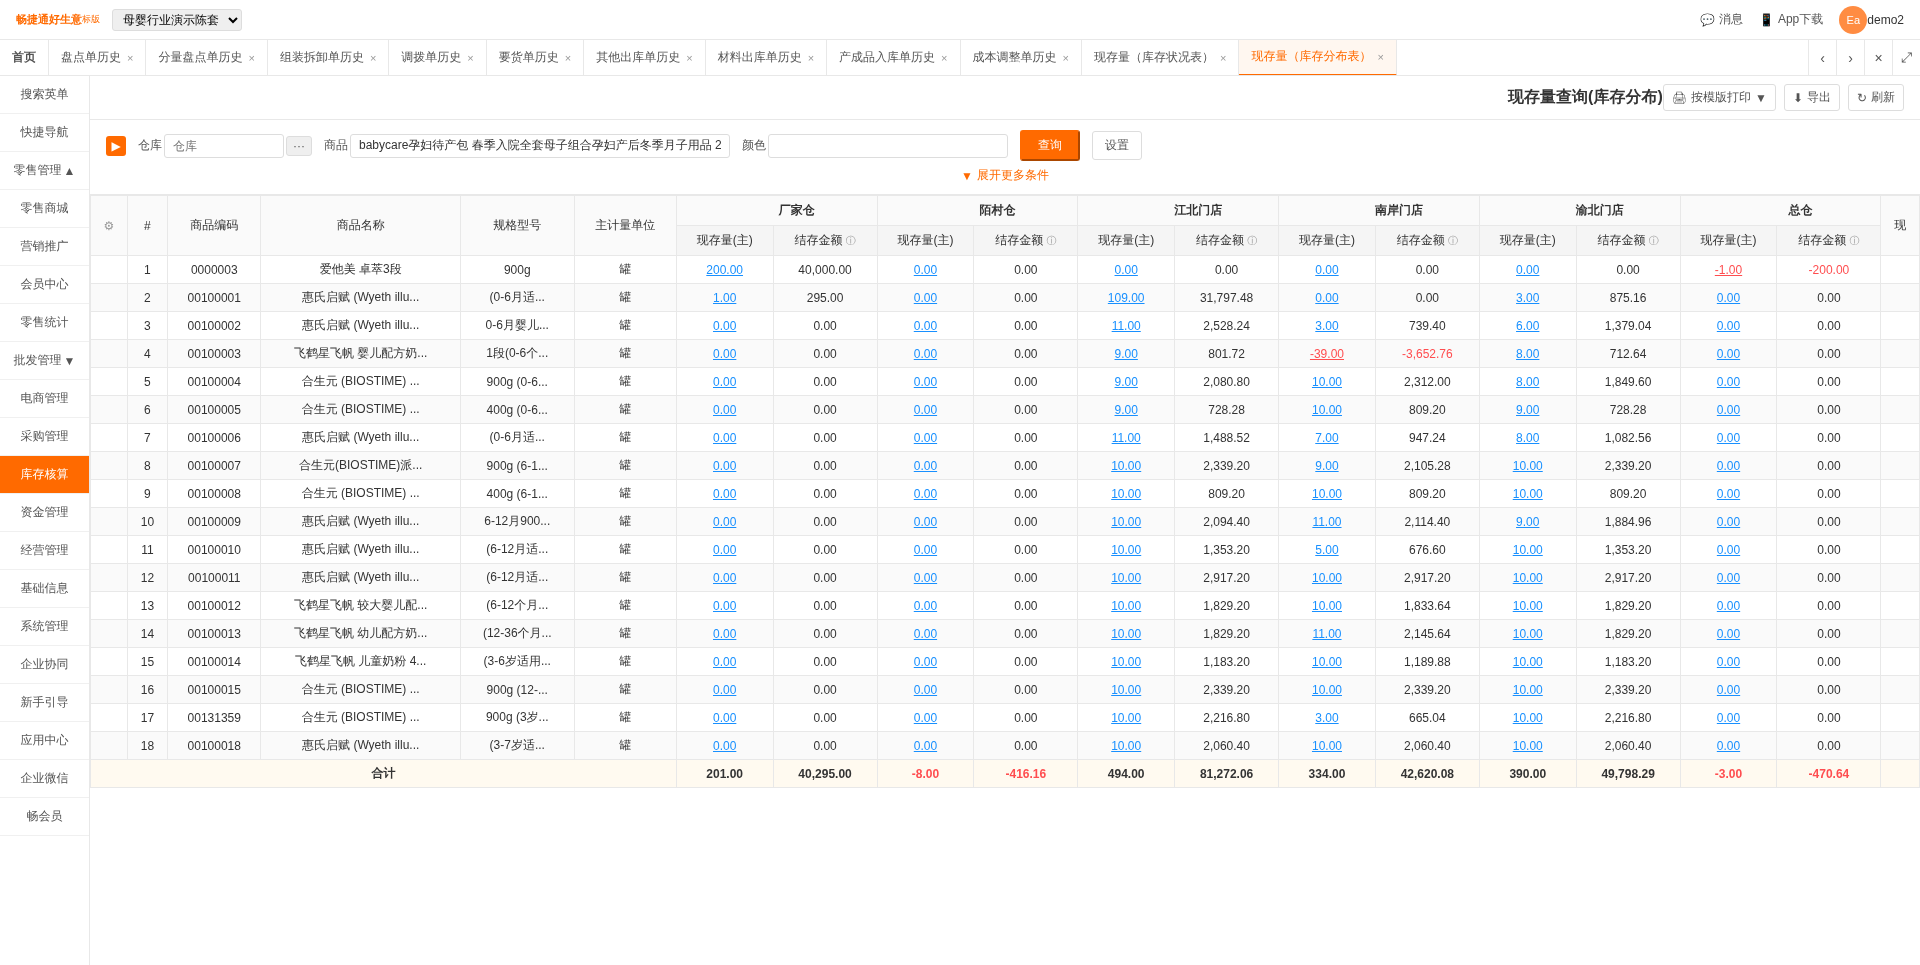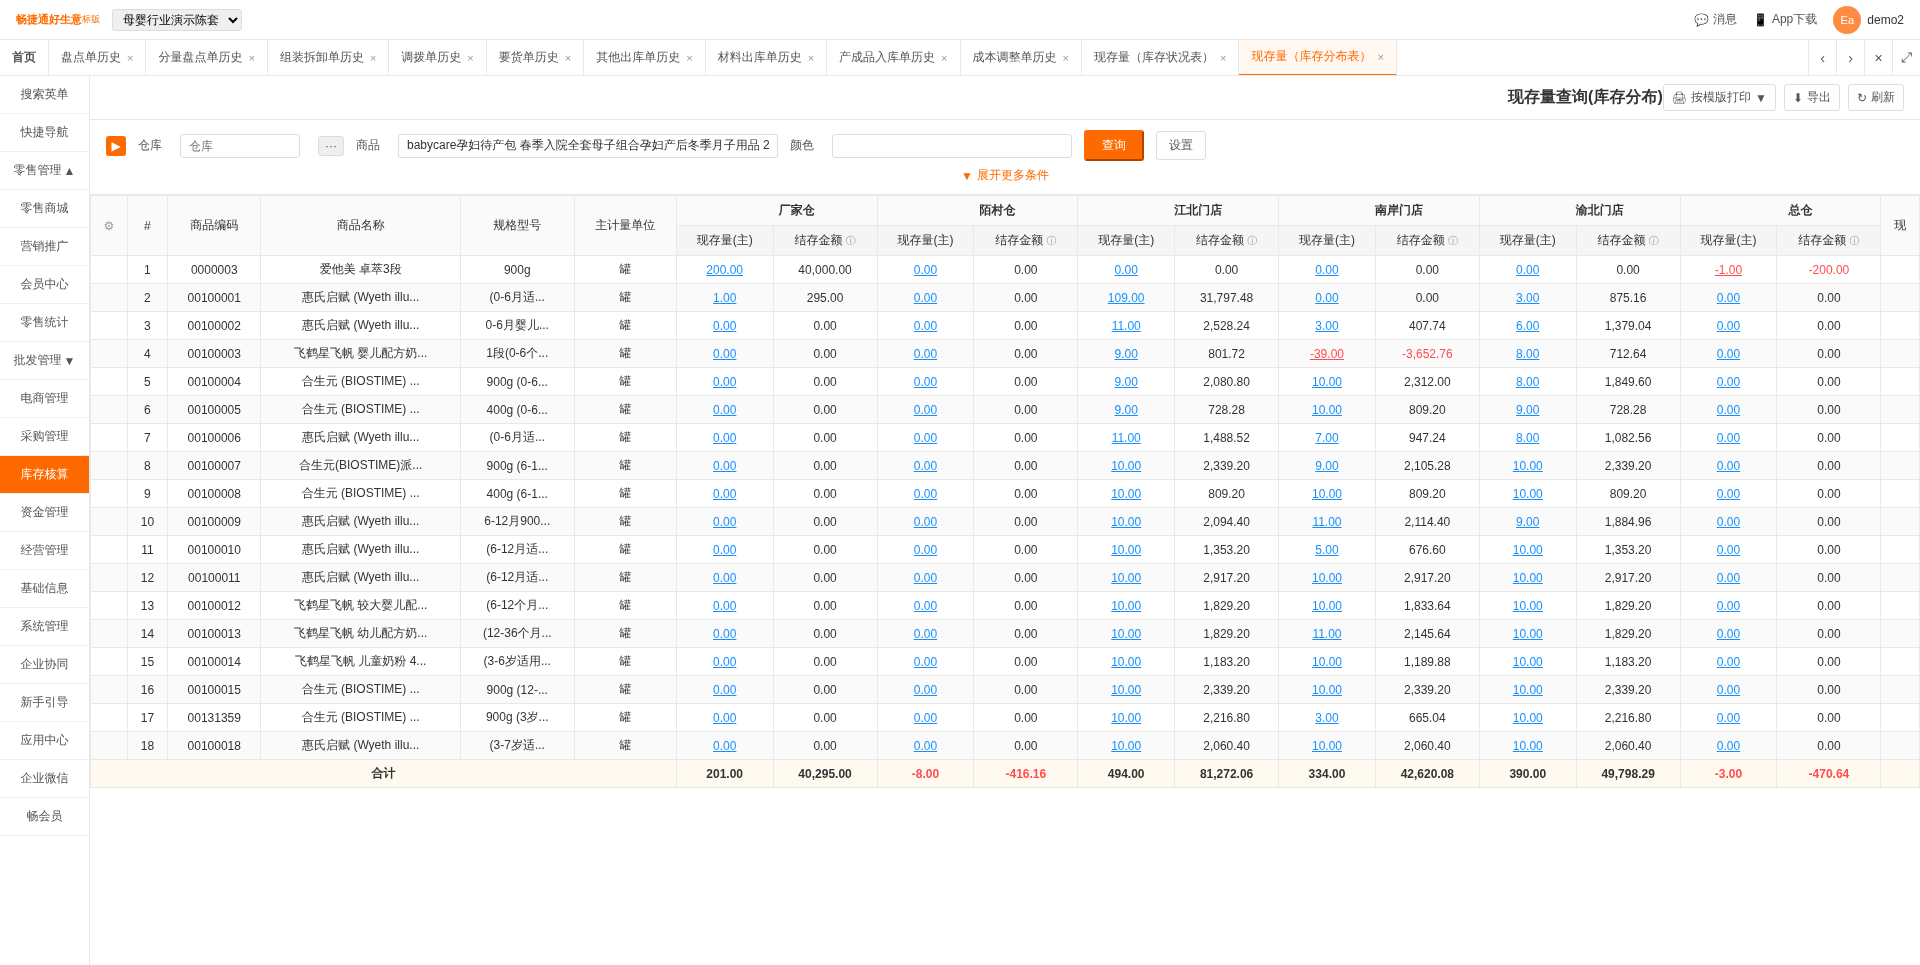--- a/index.html
+++ b/index.html
@@ -40,21 +40,21 @@
     .page-header { background: #fff; padding: 8px 16px; border-bottom: 1px solid #e8e8e8; display: flex; align-items: center; justify-content: flex-end; }
     .page-title { font-size: 16px; font-weight: bold; color: #333; }
     .page-actions { display: flex; align-items: center; gap: 8px; }
     .btn-action { display: flex; align-items: center; gap: 4px; font-size: 12px; color: #555; cursor: pointer; padding: 4px 8px; border: 1px solid #ddd; border-radius: 3px; background: #fff; }
     .btn-orange { background: #ff6a00; color: #fff; border-color: #ff6a00; border-radius: 3px; padding: 5px 16px; cursor: pointer; font-size: 12px; }
     .btn-white { background: #fff; color: #555; border: 1px solid #ddd; border-radius: 3px; padding: 5px 12px; cursor: pointer; font-size: 12px; }
 
     
     .search-area { background: #fff; padding: 10px 16px; border-bottom: 1px solid #e8e8e8; }
     .search-row { display: flex; align-items: center; gap: 12px; }
-    .search-field { display: flex; align-items: center; gap: 18px; }
+    .search-field { display: flex; align-items: center; gap: 2px; }
     .search-label { color: #555; font-size: 12px; white-space: nowrap; }
     .search-input { border: 1px solid #ddd; border-radius: 3px; padding: 4px 8px; font-size: 12px; width: 120px; }
     .search-input-long { border: 1px solid #ddd; border-radius: 3px; padding: 4px 8px; font-size: 12px; width: 380px; color: #333; }
     .search-input-color { border: 1px solid #ddd; border-radius: 3px; padding: 4px 8px; font-size: 12px; width: 240px; }
     .expand-btn { display: flex; align-items: center; gap: 4px; color: #ff6a00; font-size: 12px; cursor: pointer; justify-content: center; margin-top: 6px; }
     .orange-expand { background: #ff6a00; color: white; border: none; width: 20px; height: 20px; border-radius: 3px; cursor: pointer; font-size: 12px; display: flex; align-items: center; justify-content: center; }
     .ellipsis-btn { border: 1px solid #ddd; border-radius: 3px; padding: 2px 6px; cursor: pointer; font-size: 12px; color: #555; }
 
     
     .table-container { flex: 1; overflow: auto; background: #fff; margin: 0; }
@@ -94,21 +94,21 @@
   </div>
   <div class="top-bar-right">
     <div class="top-bar-btn">
       <span>💬</span>
       <span>消息</span>
     </div>
     <div class="top-bar-btn">
       <span>📱</span>
       <span>App下载</span>
     </div>
-    <div style="display:flex;align-items:center;gap:6px;">
+    <div style="display:flex;align-items:center;">
       <div class="user-avatar">Ea</div>
       <span>demo2</span>
     </div>
   </div>
 </div>
 
 <div class="nav-tabs">
   <div class="nav-tab nav-tab-home">
     <span>首页</span>
   </div>
@@ -318,21 +318,21 @@
               <td>惠氏启赋 (Wyeth illu...</td>
               <td>0-6月婴儿...</td>
               <td>罐</td>
               <td><span class="num-link">0.00</span></td>
               <td>0.00</td>
               <td><span class="num-link">0.00</span></td>
               <td>0.00</td>
               <td><span class="num-link">11.00</span></td>
               <td>2,528.24</td>
               <td><span class="num-link">3.00</span></td>
-              <td>407.74</td>
+              <td>739.40</td>
               <td><span class="num-link">6.00</span></td>
               <td>1,379.04</td>
               <td><span class="num-link">0.00</span></td>
               <td>0.00</td>
               <td></td>
             </tr>
             <tr>
               <td></td>
               <td>4</td>
               <td>00100003</td>

